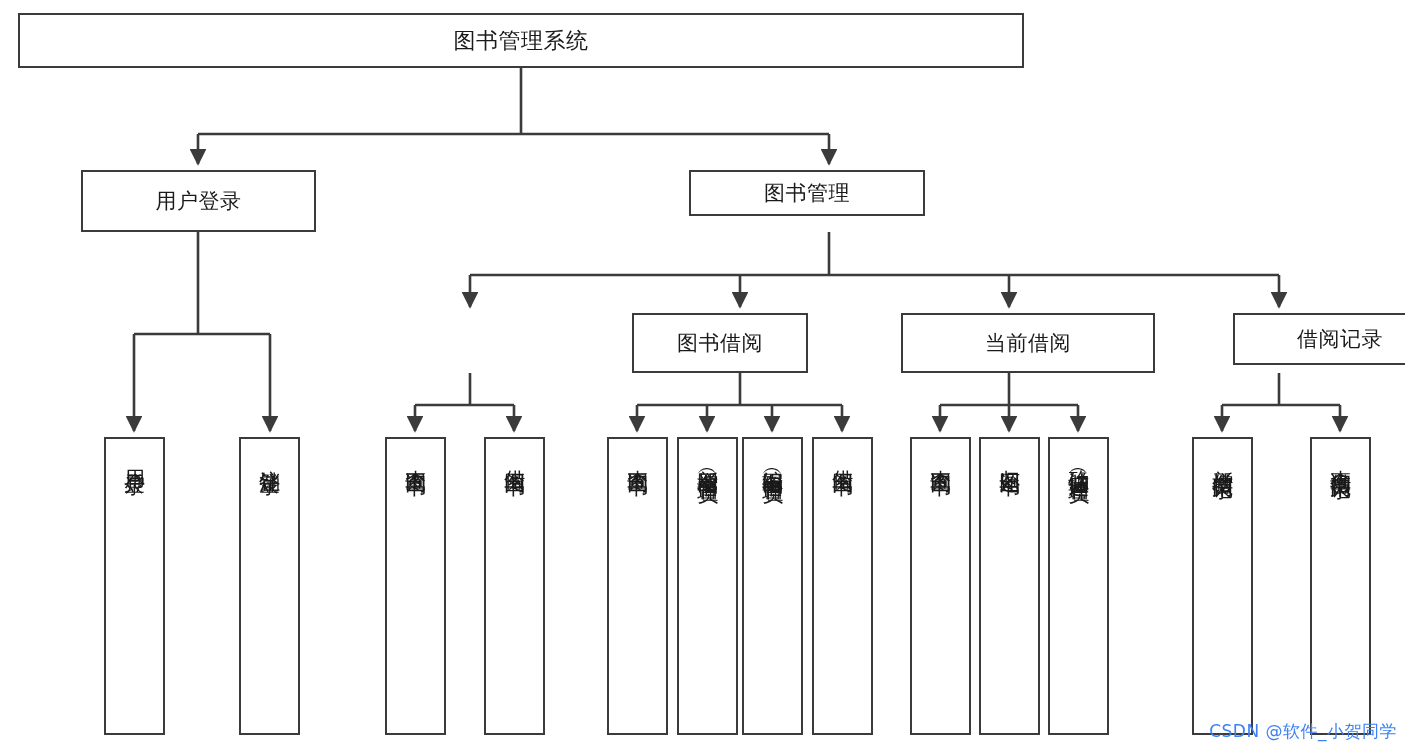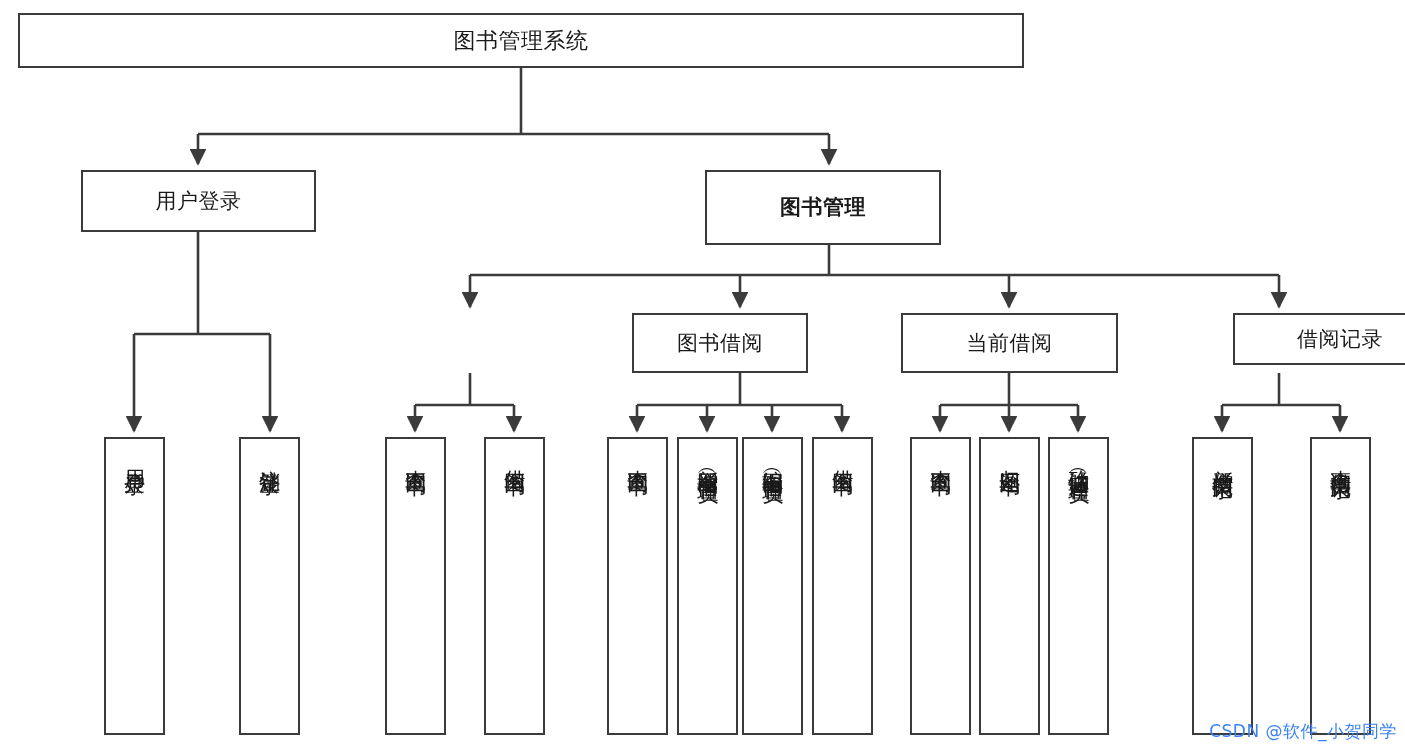--- a/index.html
+++ b/index.html
@@ -110,28 +110,28 @@
     </g>
   </svg>
 
   <div class="node root h" style="left:18px;top:13px;width:1006px;height:55px;">
     <span class="lbl">图书管理系统</span>
   </div>
 
   <div class="node h" style="left:81px;top:170px;width:235px;height:62px;">
     <span class="lbl">用户登录</span>
   </div>
-  <div class="node h" style="left:705px;top:170px;width:236px;height:75px;font-weight:bold;">
+  <div class="node h" style="left:689px;top:170px;width:236px;height:46px;">
     <span class="lbl">图书管理</span>
   </div>
 
   <div class="node h" style="left:632px;top:313px;width:176px;height:60px;">
     <span class="lbl">图书借阅</span>
   </div>
-  <div class="node h" style="left:901px;top:313px;width:217px;height:60px;">
+  <div class="node h" style="left:901px;top:313px;width:254px;height:60px;">
     <span class="lbl">当前借阅</span>
   </div>
   <div class="node h" style="left:1233px;top:313px;width:214px;height:52px;">
     <span class="lbl">借阅记录</span>
   </div>
 
   <div class="node v" style="left:104px;top:437px;width:61px;height:298px;">
     <span class="lbl">用户登录</span>
   </div>
   <div class="node v" style="left:239px;top:437px;width:61px;height:298px;">

